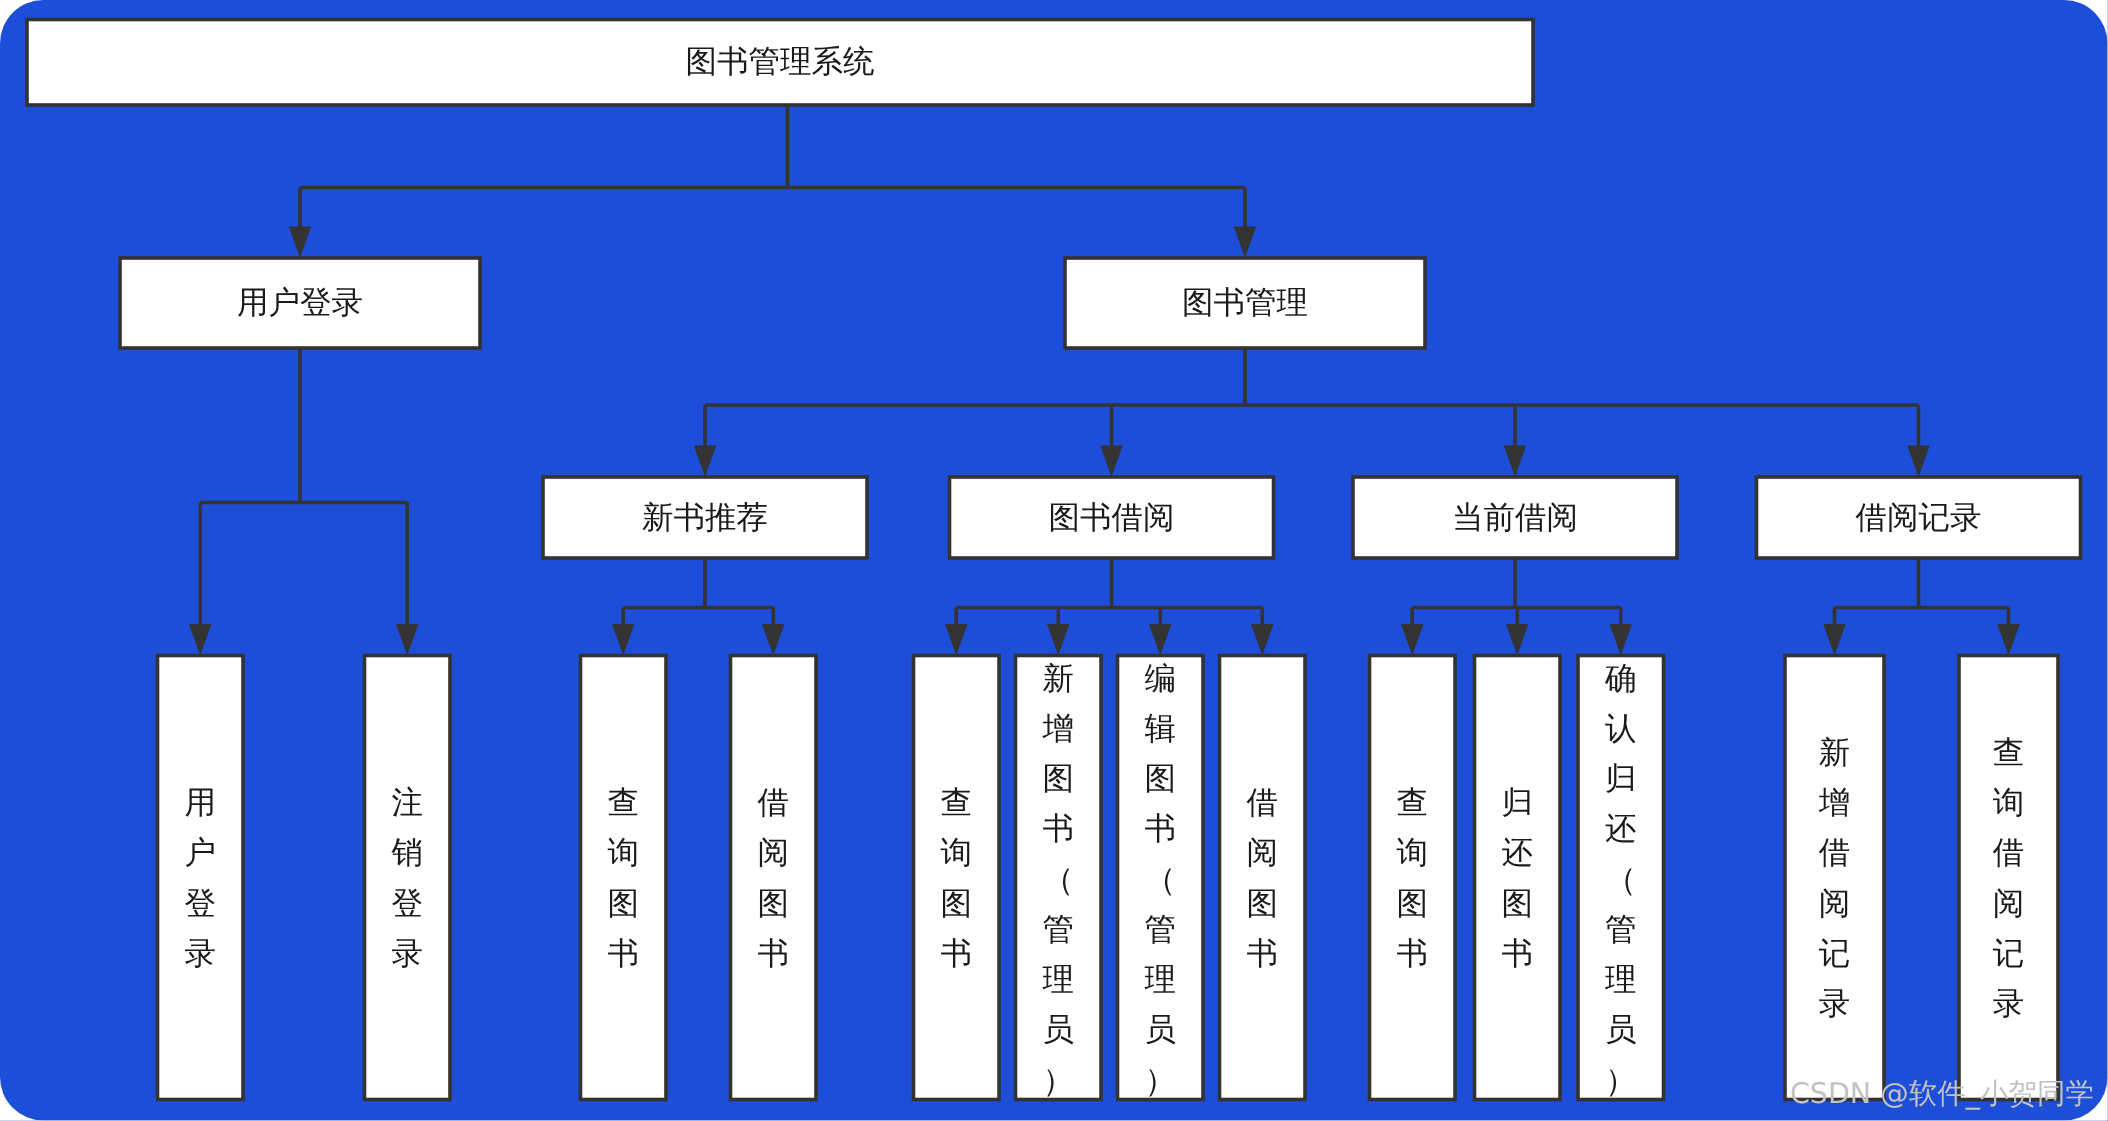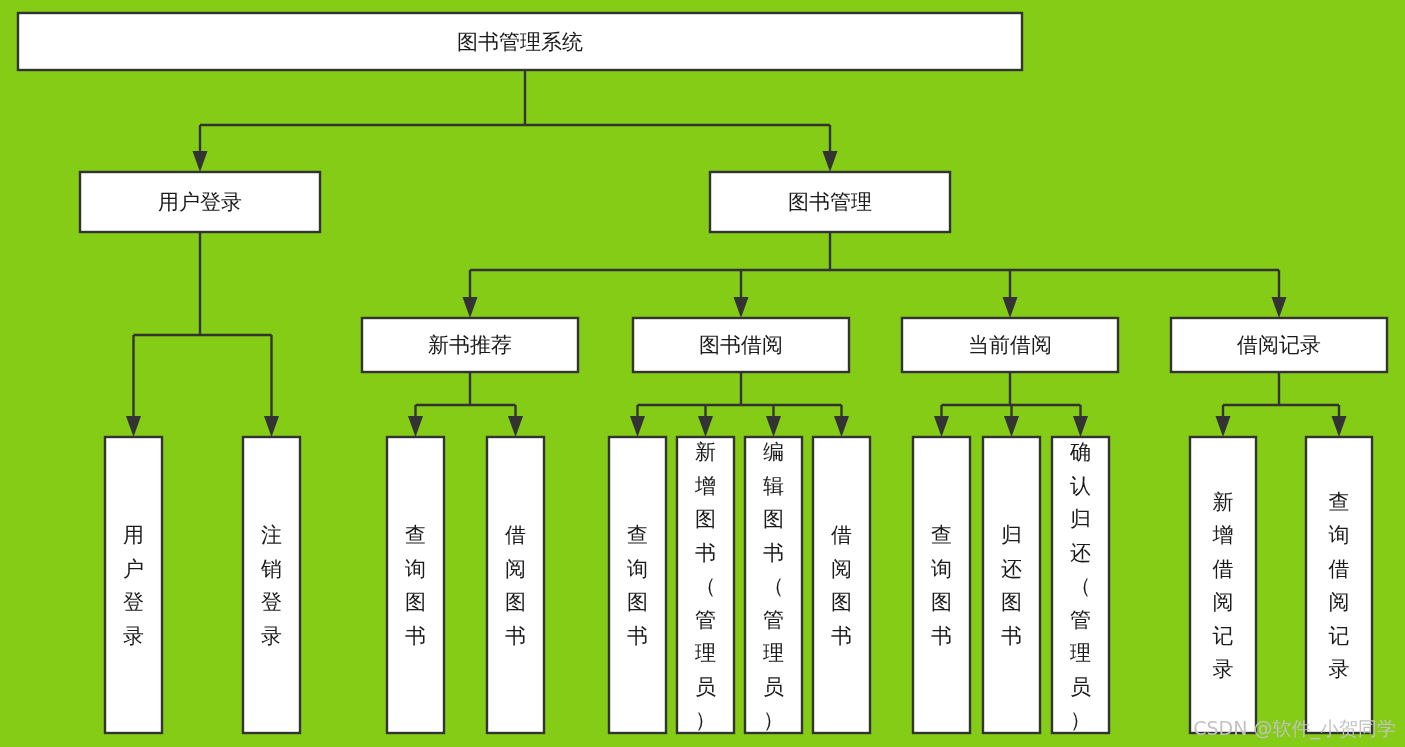--- a/index.html
+++ b/index.html
@@ -8,22 +8,23 @@
     padding: 0;
     background: #ffffff;
   }
   body {
     font-family: "DejaVu Sans", "Liberation Sans", sans-serif;
   }
   #diagram-root {
     position: relative;
     width: 1405px;
     height: 747px;
-    background: #84cc16;
+    background: #1d4ed8;
     overflow: hidden;
+    border-radius: 29px;
   }
   svg.tree-canvas {
     position: absolute;
     top: 0;
     left: 0;
     width: 1405px;
     height: 747px;
     display: block;
   }
   .node-box {

